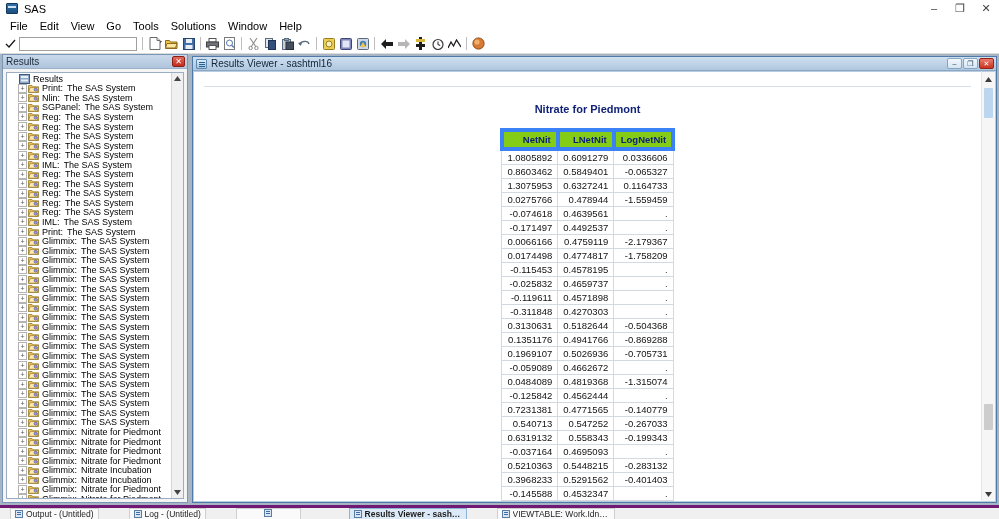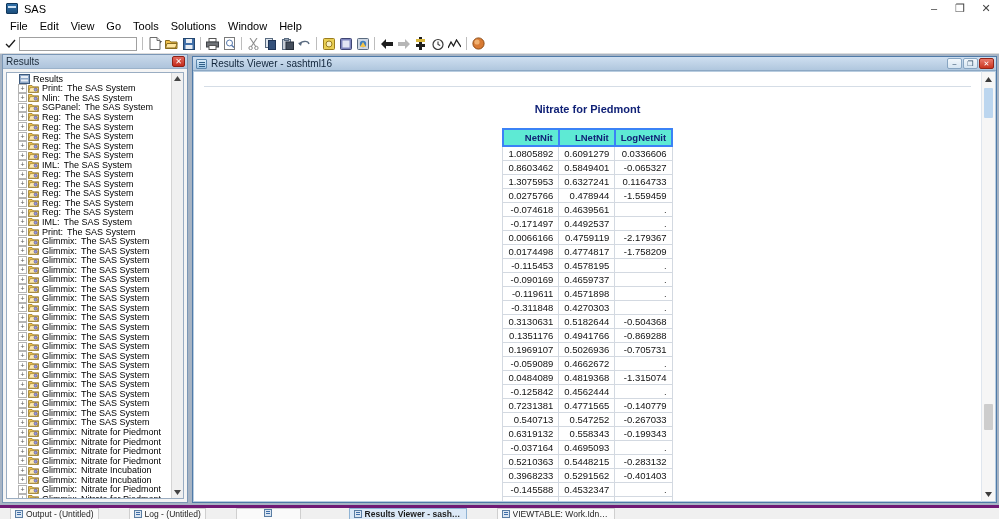--- a/index.html
+++ b/index.html
@@ -159,22 +159,22 @@
   }
   .doc { padding-top: 14px; }
   .doc-hr { height: 1px; background: #d5dde6; margin: 0 10px 16px 10px; }
   .doc-h1 {
     text-align: center; color: #112277; font-weight: bold; font-size: 11px;
     margin-bottom: 13px;
   }
   .tbl-wrap { display: flex; justify-content: center; }
   table.sastable { border-collapse: collapse; font-size: 9.5px; }
   table.sastable th {
-    background: #5eead4; color: #112277; font-weight: bold;
-    border: 2px solid #3b82f6; padding: 2px 5px; text-align: right;
+    background: #84cc16; color: #112277; font-weight: bold;
+    border: 4px solid #3b82f6; padding: 2px 5px; text-align: right;
     height: 13px; white-space: nowrap;
   }
   table.sastable td {
     border: 1px solid #d3d9e1; padding: 1px 5px; text-align: right;
     color: #111; height: 14px; background: #fff; white-space: nowrap;
   }
   table.sastable td.dot { color:#333; }
 
   
   .vw-scroll {
@@ -1001,21 +1001,21 @@
                       <td>0.0174498</td>
                       <td>0.4774817</td>
                       <td>-1.758209</td>
                     </tr>
                     <tr>
                       <td>-0.115453</td>
                       <td>0.4578195</td>
                       <td class="dot">.</td>
                     </tr>
                     <tr>
-                      <td>-0.090169</td>
+                      <td>-0.025832</td>
                       <td>0.4659737</td>
                       <td class="dot">.</td>
                     </tr>
                     <tr>
                       <td>-0.119611</td>
                       <td>0.4571898</td>
                       <td class="dot">.</td>
                     </tr>
                     <tr>
                       <td>-0.311848</td>

